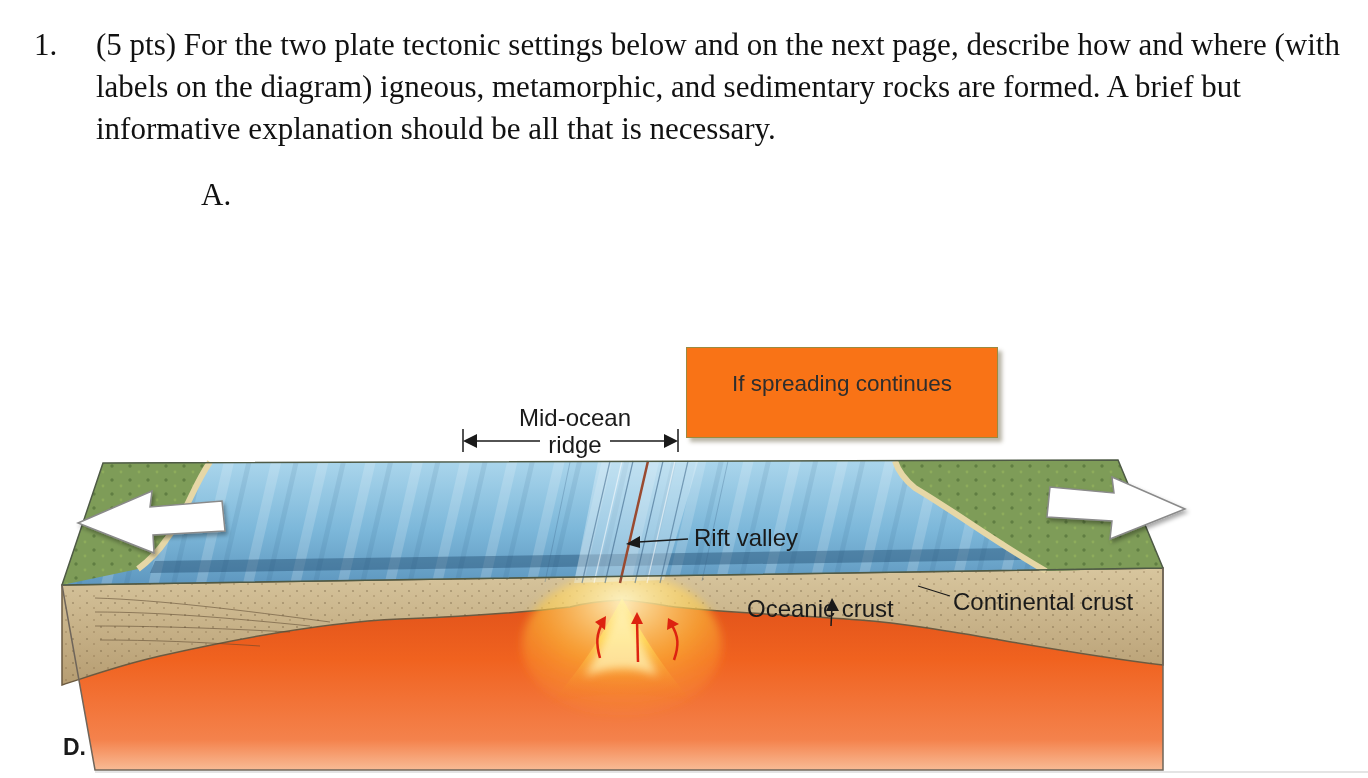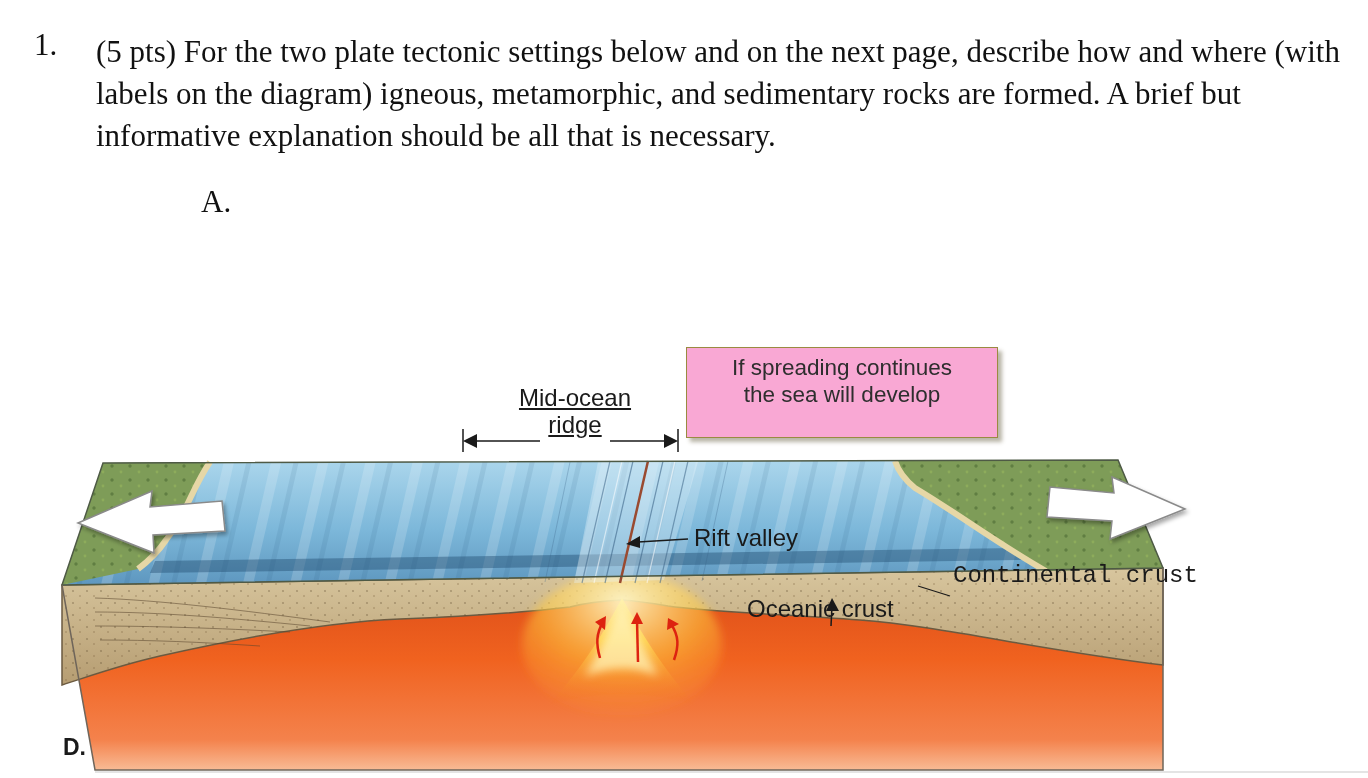--- a/index.html
+++ b/index.html
@@ -14,21 +14,21 @@
     color: #111;
   }
   
   .q-row {
     display: flex;
     padding: 24px 0 0 34px;
     font-size: 31px;
     line-height: 42px;
   }
   .q-num { width: 62px; flex: 0 0 auto; }
-  .q-text { width: 1262px; margin-top: 7px; }
+  .q-text { width: 1262px; }
   .sub-row {
     display: flex;
     margin-top: 24px;
     padding-left: 201px;
     font-size: 31px;
     line-height: 42px;
   }
   .sub-letter { width: 55px; flex: 0 0 auto; }
   .sub-text { width: 1060px; }
   
@@ -40,33 +40,33 @@
   }
   .overlay {
     position: absolute;
     font-family: "Liberation Sans", sans-serif;
     color: #1a1a1a;
     text-align: right;
   }
   .callout {
     left: 686px; top: 347px;
     width: 312px; height: 91px;
-    background: #f9a8d4;
+    background: #f97316;
     border: 1px solid #9a8a40;
     box-shadow: 4px 4px 4px rgba(100, 90, 60, 0.45);
     text-align: center;
     font-size: 22.5px;
     line-height: 27px;
-    padding-top: 6px;
+    padding-top: 22px;
     color: #2e2e2e;
   }
   .lbl { font-size: 24px; line-height: 27px; white-space: nowrap; }
-  .lbl-midocean { left: 503px; top: 384px; width: 144px; text-align: center; text-decoration: underline; }
+  .lbl-midocean { left: 503px; top: 404px; width: 144px; text-align: center; }
   .lbl-rift { left: 694px; top: 524px; }
-  .lbl-continental { left: 953px; top: 562px; font-family: Liberation Mono, monospace; }
+  .lbl-continental { left: 953px; top: 588px; }
   .lbl-oceanic { left: 747px; top: 595px; }
   .lbl-figletter { left: 63px; top: 734px; font-weight: bold; font-size: 23px; }
 </style>
 </head>
 <body>
 
 <div class="page">
 
   <div class="q-row">
     <div class="q-num">1.</div>
@@ -225,21 +225,20 @@
     <g>
       <path d="M831,626 L832,606" stroke="#1a1a1a" stroke-width="1.5" fill="none"></path>
       <polygon points="832,598 826,611 839,611" fill="#1a1a1a"></polygon>
     </g>
 
     <path d="M950,596 L918,586" stroke="#1a1a1a" stroke-width="1.2" fill="none"></path>
   </svg>
 
   <div class="overlay callout">
     <div>If spreading continues</div>
-    <div>the sea will develop</div>
   </div>
 
   <div class="overlay lbl lbl-midocean">
     <div>Mid-ocean</div>
     <div>ridge</div>
   </div>
   <div class="overlay lbl lbl-rift">Rift valley</div>
   <div class="overlay lbl lbl-continental">Continental crust</div>
   <div class="overlay lbl lbl-oceanic">Oceanic crust</div>
   <div class="overlay lbl lbl-figletter">D.</div>

